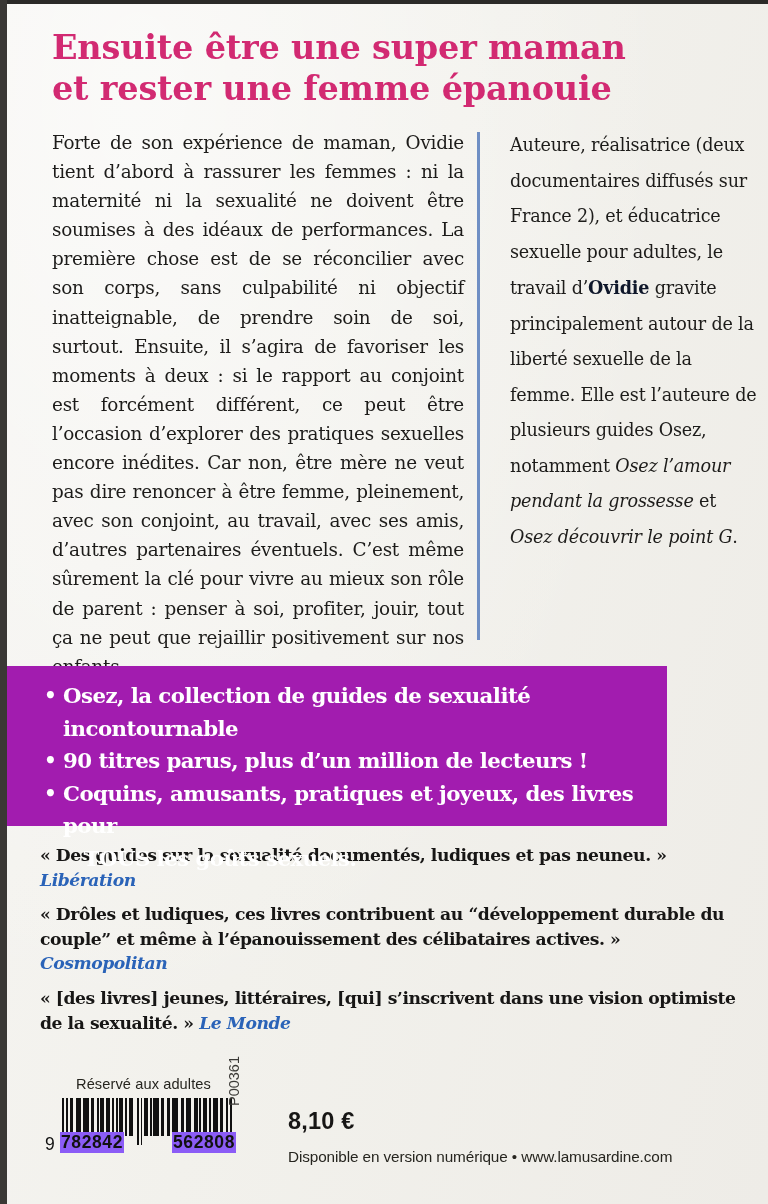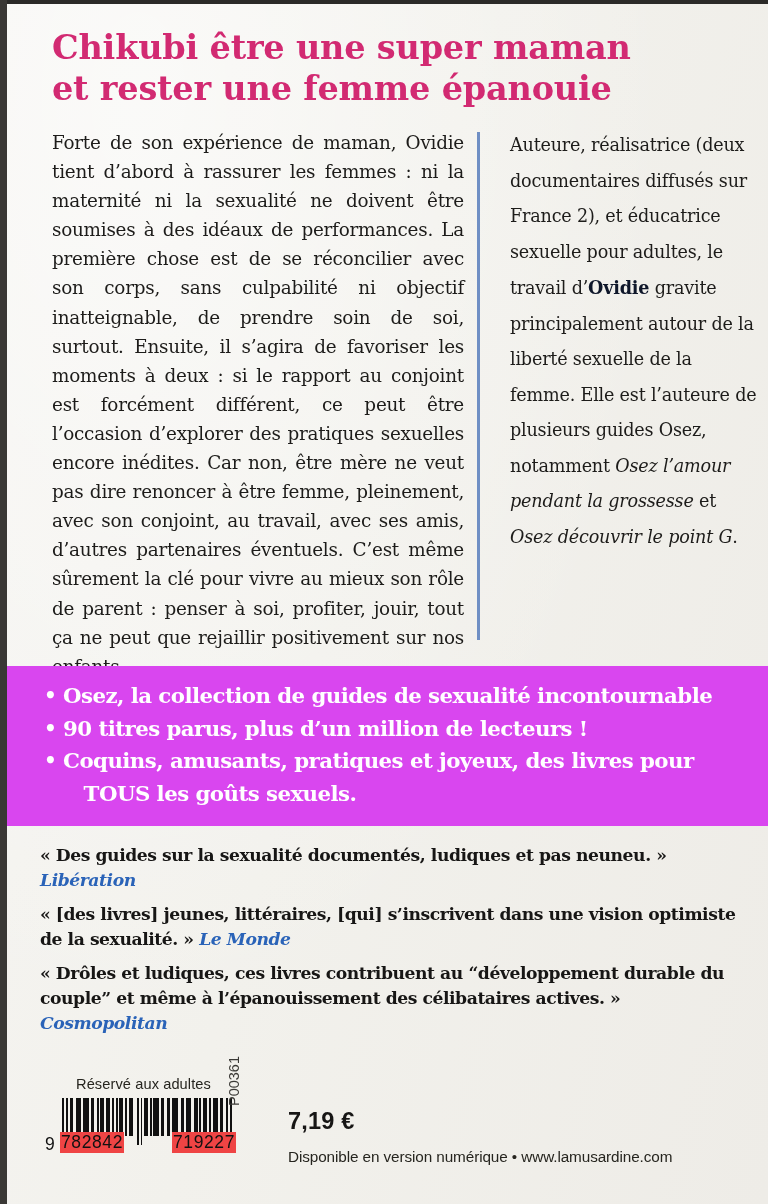--- a/index.html
+++ b/index.html
@@ -74,22 +74,22 @@
     line-height:35.5px;
     color:#1d1c1a;
     letter-spacing:-0.2px;
   }
   .col-right b { color:#0f172a; font-weight:bold; }
   .col-right i { font-style:italic; }
 
   
   .pink-band {
     position:absolute; left:0; top:666px;
-    width:768px; height:160px;
-    background:#d946ef;
+    width:667px; height:160px;
+    background:#a21caf;
     z-index:12;
   }
   .pink-list {
     position:absolute; left:44px; top:14px; right:16px;
     list-style:none;
     color:#ffffff;
     font-family:"DejaVu Serif", serif;
     font-weight:bold;
     font-size:21.3px;
     line-height:32.6px;
@@ -145,21 +145,21 @@
   .bc-bars { position:absolute; left:18px; top:0; width:170px; height:47px; }
   .bc-bars span { position:absolute; top:0; background:#111; height:100%; }
   .bc-bars span.short { height:38px; }
   .bc-digits {
     position:absolute; left:16px; top:34px; width:176px;
     display:flex; justify-content:space-between;
     font-family:"Liberation Sans", sans-serif;
     font-size:17.5px; color:#111;
     letter-spacing:0.6px;
   }
-  .bc-digits b { font-weight:normal; background:#ef4444; padding:0 1px; }
+  .bc-digits b { font-weight:bold; background:#8b5cf6; padding:0 1px; }
 
   .ref-code {
     position:absolute; left:226px; top:46px;
     font-family:"Liberation Sans", sans-serif;
     font-size:14.5px; color:#3b3a36;
     transform:rotate(-90deg);
     transform-origin:left top;
     white-space:nowrap;
   }
 
@@ -190,21 +190,21 @@
 </head>
 <body>
 
 <div id="cover">
 
   <div class="paper-tint"></div>
   <div class="edge-top"></div>
   <div class="edge-left"></div>
 
   <h1 class="title">
-    <span class="title-line">Chikubi être une super maman</span>
+    <span class="title-line">Ensuite être une super maman</span>
     <span class="title-line">et rester une femme épanouie</span>
   </h1>
 
   <div class="body-wrap">
     <div class="col-divider"></div>
 
     <p class="col-left">Forte de son expérience de maman, Ovidie tient d’abord à rassurer les femmes : ni la maternité ni la sexualité ne doivent être soumises à des idéaux de performances. La première chose est de se réconcilier avec son corps, sans culpabilité ni objectif inatteignable, de prendre soin de soi, surtout. Ensuite, il s’agira de favoriser les moments à deux : si le rapport au conjoint est forcément différent, ce peut être l’occasion d’explorer des pratiques sexuelles encore inédites. Car non, être mère ne veut pas dire renoncer à être femme, pleinement, avec son conjoint, au travail, avec ses amis, d’autres partenaires éventuels. C’est même sûrement la clé pour vivre au mieux son rôle de parent : penser à soi, profiter, jouir, tout ça ne peut que rejaillir positivement sur nos enfants.</p>
 
     <p class="col-right"><span>Auteure, réalisatrice (deux documentaires diffusés sur France 2), et éducatrice sexuelle pour adultes, le travail d’</span><b>Ovidie</b><span> gravite principalement autour de la liberté sexuelle de la femme. Elle est l’auteure de plusieurs guides Osez, notamment </span><i>Osez l’amour pendant la grossesse</i><span> et </span><i>Osez découvrir le point G</i><span>.</span></p>
   </div>
@@ -213,22 +213,22 @@
     <ul class="pink-list">
       <li>Osez, la collection de guides de sexualité incontournable</li>
       <li>90 titres parus, plus d’un million de lecteurs !</li>
       <li>Coquins, amusants, pratiques et joyeux, des livres pour
    TOUS les goûts sexuels.</li>
     </ul>
   </div>
 
   <div class="quotes">
     <p class="quote"><span>« Des guides sur la sexualité documentés, ludiques et pas neuneu. » </span><span class="src">Libération</span></p>
+    <p class="quote"><span>« Drôles et ludiques, ces livres contribuent au “développement durable du couple” et même à l’épanouissement des célibataires actives. » </span><span class="src">Cosmopolitan</span></p>
     <p class="quote"><span>« [des livres] jeunes, littéraires, [qui] s’inscrivent dans une vision optimiste de la sexualité. » </span><span class="src">Le Monde</span></p>
-    <p class="quote"><span>« Drôles et ludiques, ces livres contribuent au “développement durable du couple” et même à l’épanouissement des célibataires actives. » </span><span class="src">Cosmopolitan</span></p>
   </div>
 
   <div class="footer">
 
     <div class="adults-label">Réservé aux adultes</div>
 
     <div class="barcode-area">
       <div class="bc-lead">9</div>
       <div class="bc-bars" id="bc-bars">
           <span style="left: 0px; width: 1.93525px;"></span>
@@ -259,23 +259,23 @@
           <span class="short" style="left: 137.403px; width: 1.8143px;"></span>
           <span class="short" style="left: 141.032px; width: 4.29385px;"></span>
           <span class="short" style="left: 146.898px; width: 1.8143px;"></span>
           <span class="short" style="left: 150.527px; width: 5.4429px;"></span>
           <span class="short" style="left: 158.268px; width: 2.90288px;"></span>
           <span style="left: 164.194px; width: 1.93525px;"></span>
           <span style="left: 168.065px; width: 1.93525px;"></span>
         </div>
       <div class="bc-digits">
         <b>782842</b>
-        <b>719227</b>
+        <b>562808</b>
       </div>
     </div>
 
     <div class="ref-code">P00361</div>
 
-    <div class="price">7,19 €</div>
+    <div class="price">8,10 €</div>
     <div class="avail">Disponible en version numérique • www.lamusardine.com</div>
   </div>
 
 </div>
 
 </body></html>

